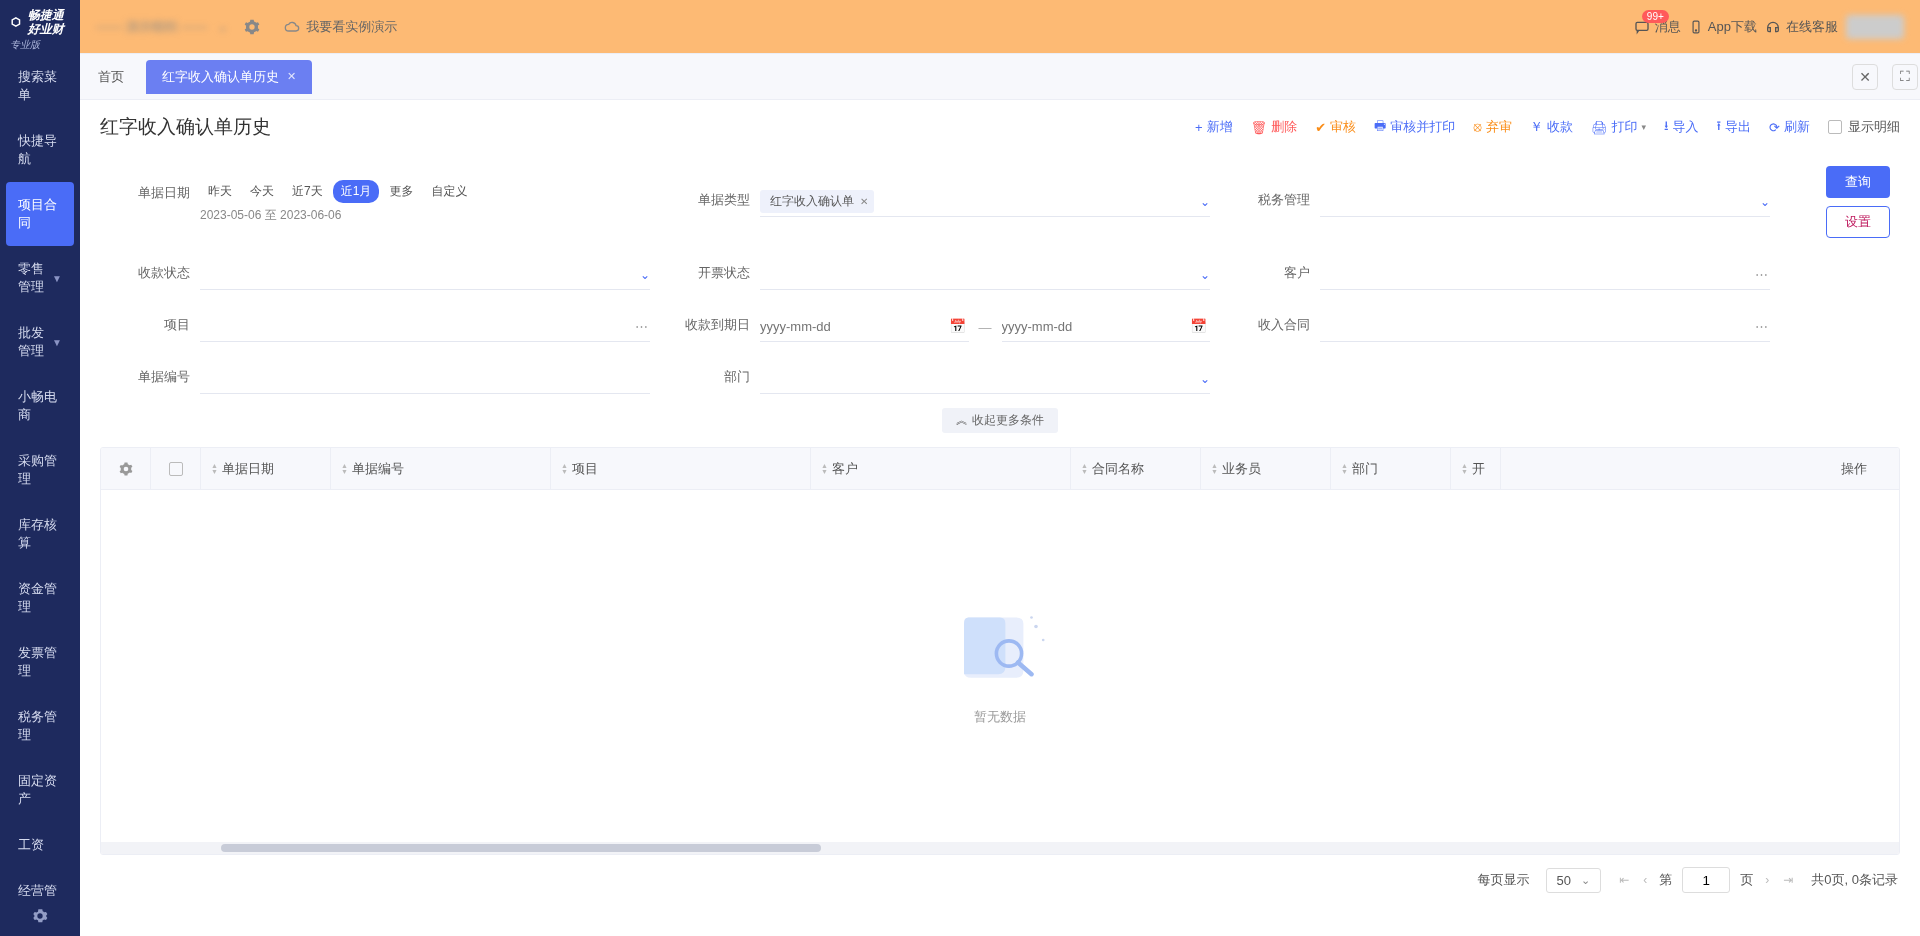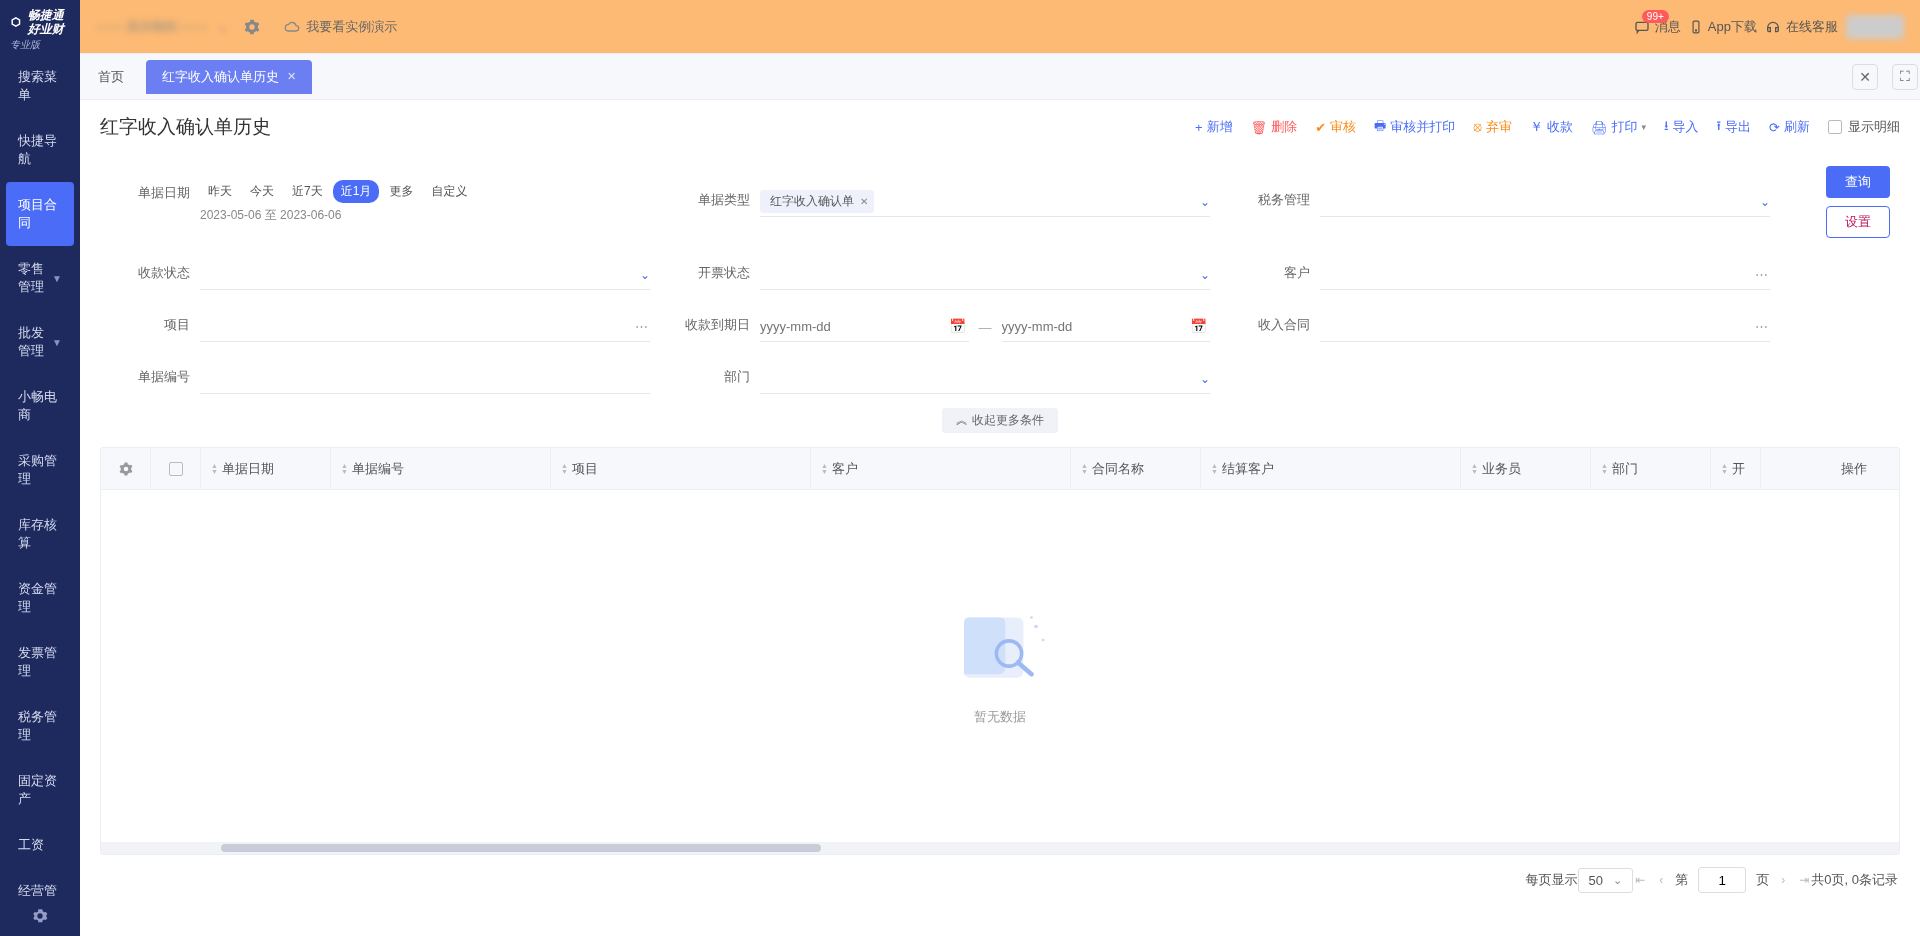--- a/index.html
+++ b/index.html
@@ -95,21 +95,21 @@
 .th.gear { width: 50px; justify-content: center; }
 .th.chk { width: 50px; justify-content: center; }
 .th.op { width: 90px; justify-content: center; border-right: none; margin-left: auto; }
 .sort-ic { display: inline-flex; flex-direction: column; font-size: 7px; line-height: 6px; color: #bbb; }
 .empty-body { height: 350px; display: flex; flex-direction: column; align-items: center; justify-content: center; color: #999; gap: 14px; }
 .empty-ill { width: 110px; height: 90px; position: relative; }
 .scroll-track { height: 12px; background: #f2f3f7; position: relative; margin: 2px 0 0; }
 .scroll-thumb { position: absolute; left: 120px; width: 600px; top: 2px; height: 8px; background: #c8ccd8; border-radius: 4px; }
 
 
-.pager { display: flex; align-items: center; justify-content: flex-end; padding: 12px 22px 18px; color: #555; font-size: 13px; }
+.pager { display: flex; align-items: center; justify-content: flex-end; gap: 16px; padding: 12px 22px 18px; color: #555; font-size: 13px; }
 .pg-sel { border: 1px solid #ddd; padding: 4px 10px; border-radius: 3px; display: inline-flex; align-items: center; gap: 10px; }
 .pg-nav { display: flex; align-items: center; gap: 10px; color: #bbb; }
 .pg-nav .lbl { color: #555; }
 .pg-inp { width: 48px; height: 26px; border: 1px solid #ddd; text-align: center; border-radius: 3px; }
 .pg-arrow { cursor: pointer; font-size: 12px; padding: 0 2px; }
 
 svg { display: block; }
 .ic16 { width: 16px; height: 16px; }
 .ic14 { width: 14px; height: 14px; }
 </style>
@@ -466,27 +466,20 @@
                 <span>▼</span>
               </span>
               <span>客户</span>
             </div>
             <div class="th" style="width: 130px;">
               <span class="sort-ic">
                 <span>▲</span>
                 <span>▼</span>
               </span>
               <span>合同名称</span>
-            </div>
-            <div class="th" style="width: 260px;">
-              <span class="sort-ic">
-                <span>▲</span>
-                <span>▼</span>
-              </span>
-              <span>结算客户</span>
             </div>
             <div class="th" style="width: 130px;">
               <span class="sort-ic">
                 <span>▲</span>
                 <span>▼</span>
               </span>
               <span>业务员</span>
             </div>
             <div class="th" style="width: 120px;">
               <span class="sort-ic">

